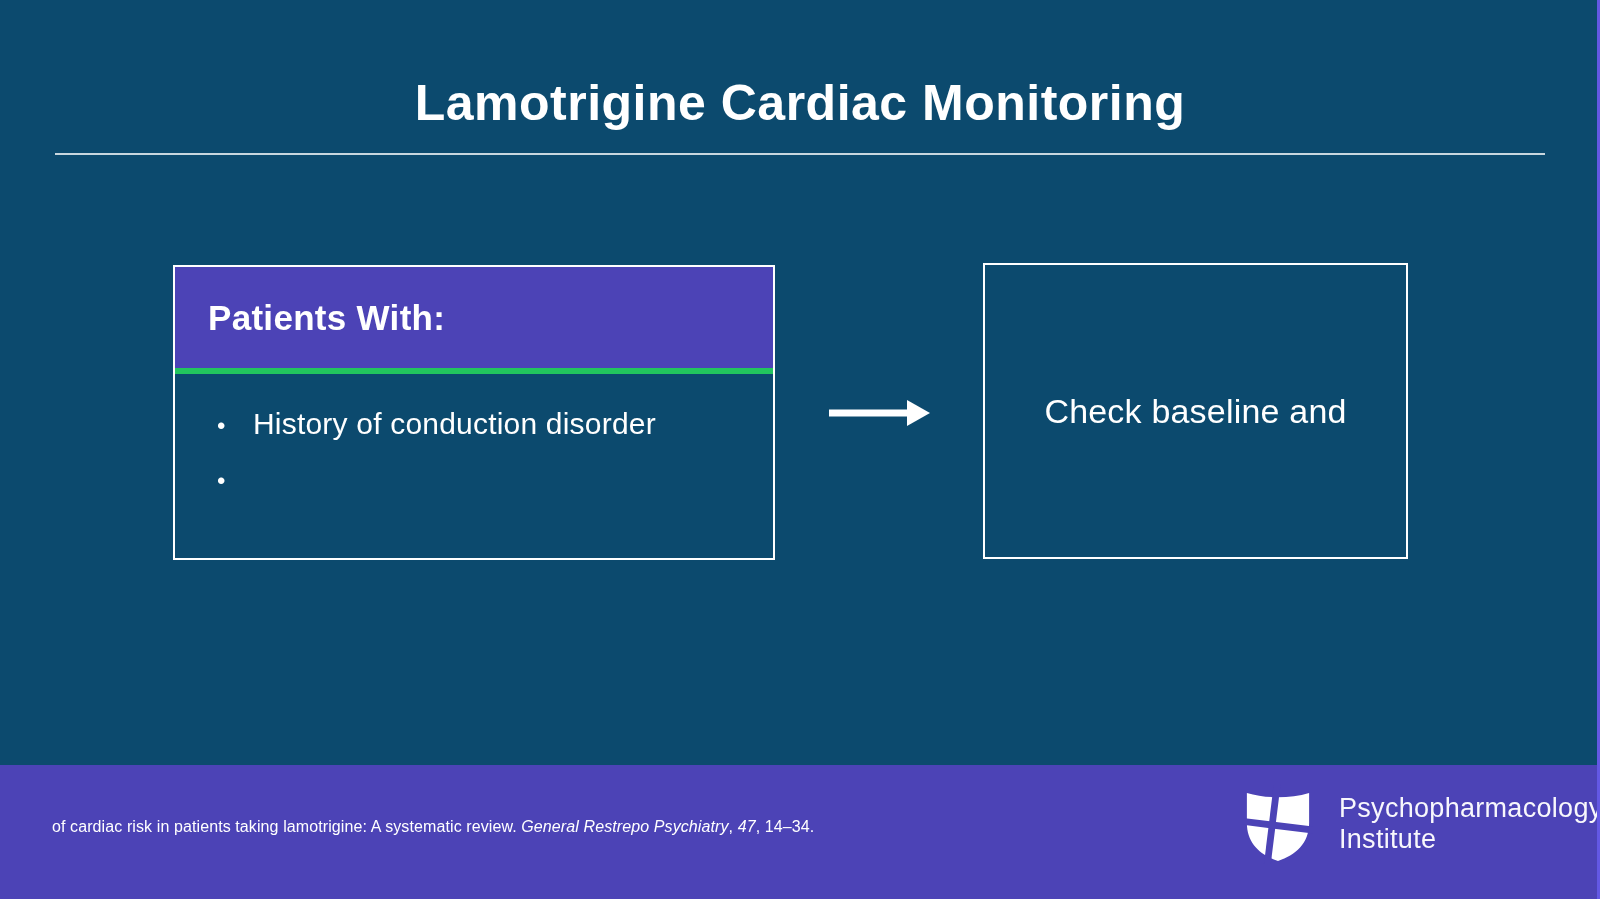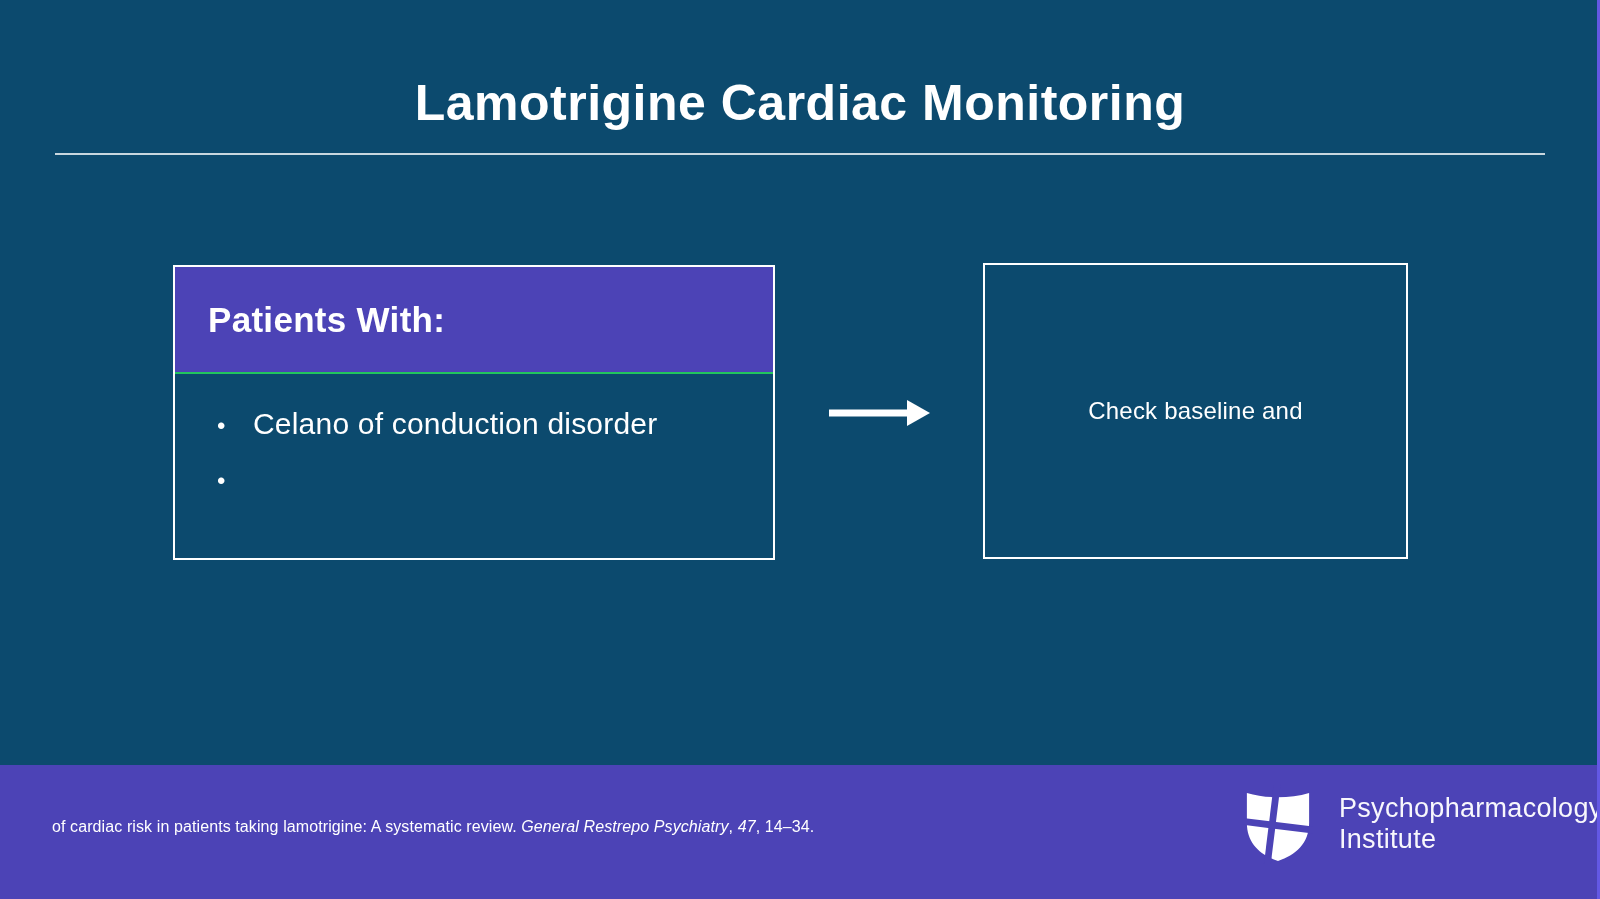--- a/index.html
+++ b/index.html
@@ -44,21 +44,21 @@
     left: 173px;
     top: 265px;
     width: 602px;
     height: 295px;
     border: 2px solid #FFFFFF;
     box-sizing: border-box;
   }
   .left-box-header {
     height: 107px;
     background: #4C43B6;
-    border-bottom: 2px solid #22c55e;
+    border-bottom: 6px solid #22c55e;
     display: flex;
     align-items: center;
     padding-left: 33px;
     font-size: 35px;
     font-weight: 700;
     letter-spacing: 0.3px;
     box-sizing: border-box;
   }
   .left-box-body {
     padding: 33px 10px 0 42px;
@@ -92,21 +92,21 @@
     top: 263px;
     width: 425px;
     height: 296px;
     border: 2px solid #FFFFFF;
     box-sizing: border-box;
     display: flex;
     flex-direction: column;
     align-items: center;
     justify-content: center;
     text-align: center;
-    font-size: 24px;
+    font-size: 34px;
     font-weight: 400;
     letter-spacing: 0.2px;
   }
   .right-box .line { line-height: 40px; }
 
   
   .footer {
     position: absolute;
     left: 0;
     top: 765px;
@@ -150,21 +150,21 @@
   <h1 class="title">Lamotrigine Cardiac Monitoring</h1>
   <div class="title-rule"></div>
 
   <div class="left-box">
     <div class="left-box-header">
       <span>Patients With:</span>
     </div>
     <div class="left-box-body">
       <div class="bullet-row">
         <span class="bullet-dot">•</span>
-        <span>Celano of conduction disorder</span>
+        <span>History of conduction disorder</span>
       </div>
       <div class="bullet-row">
         <span class="bullet-dot">•</span>
       </div>
     </div>
   </div>
 
   <svg class="arrow-svg" width="104" height="32" viewBox="0 0 104 32">
     <line x1="2" y1="16" x2="82" y2="16" stroke="#FFFFFF" stroke-width="7"></line>
     <polygon points="80,3 103,16 80,29" fill="#FFFFFF"></polygon>

